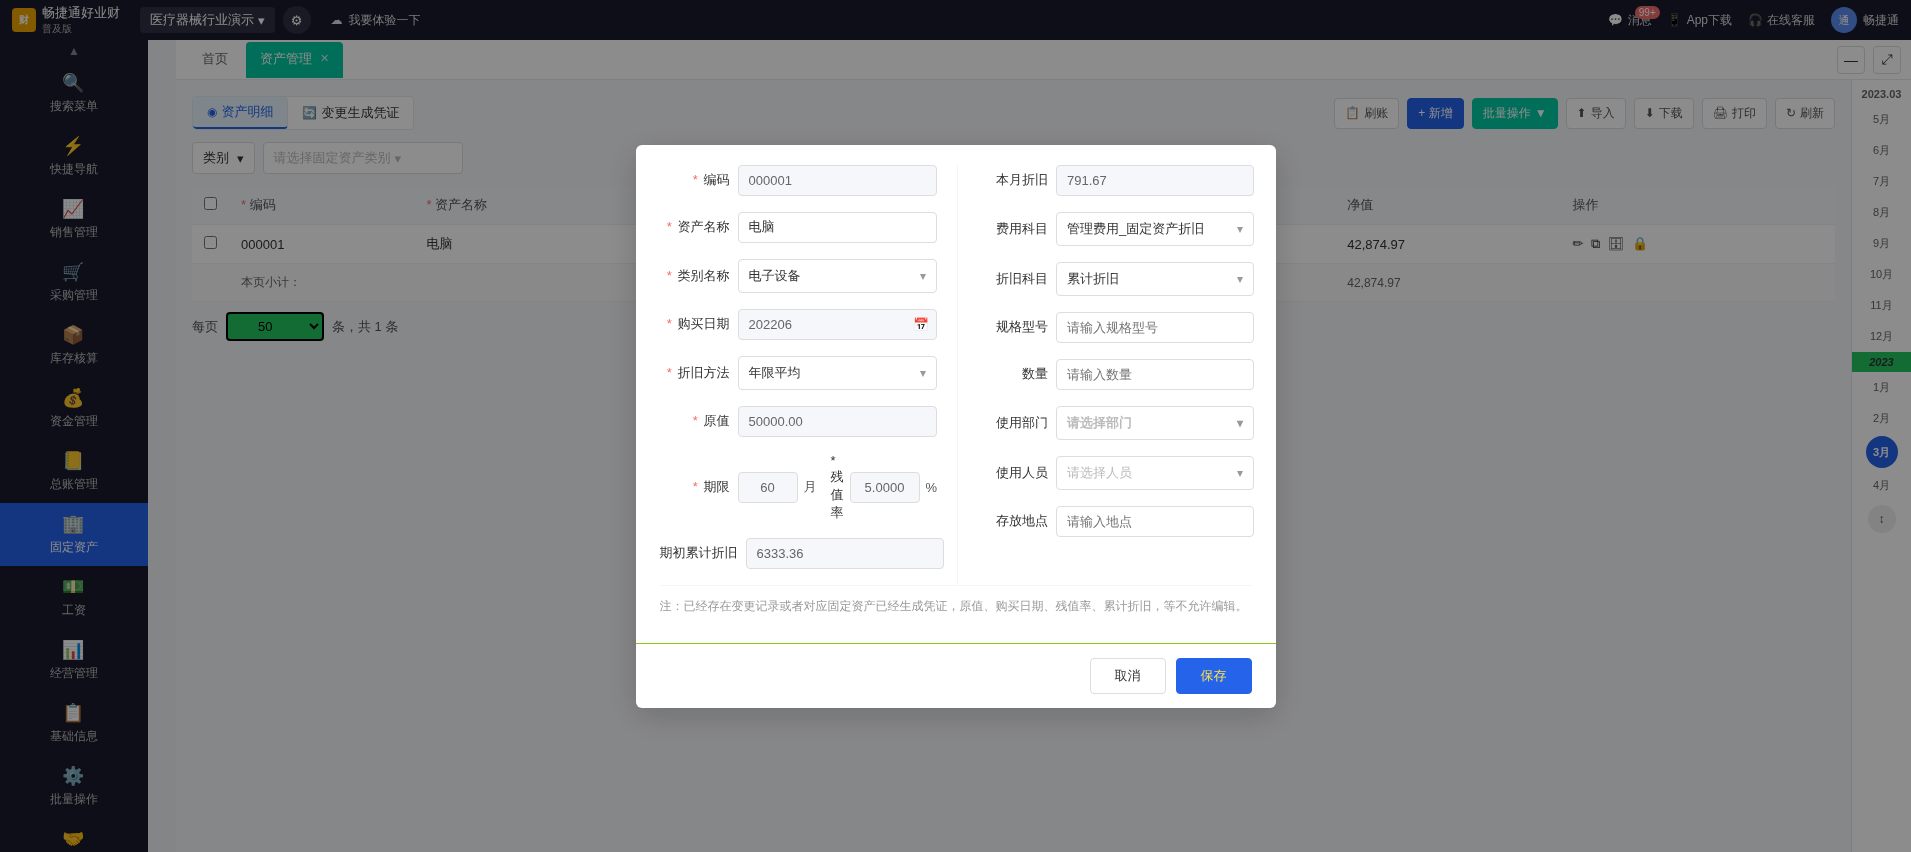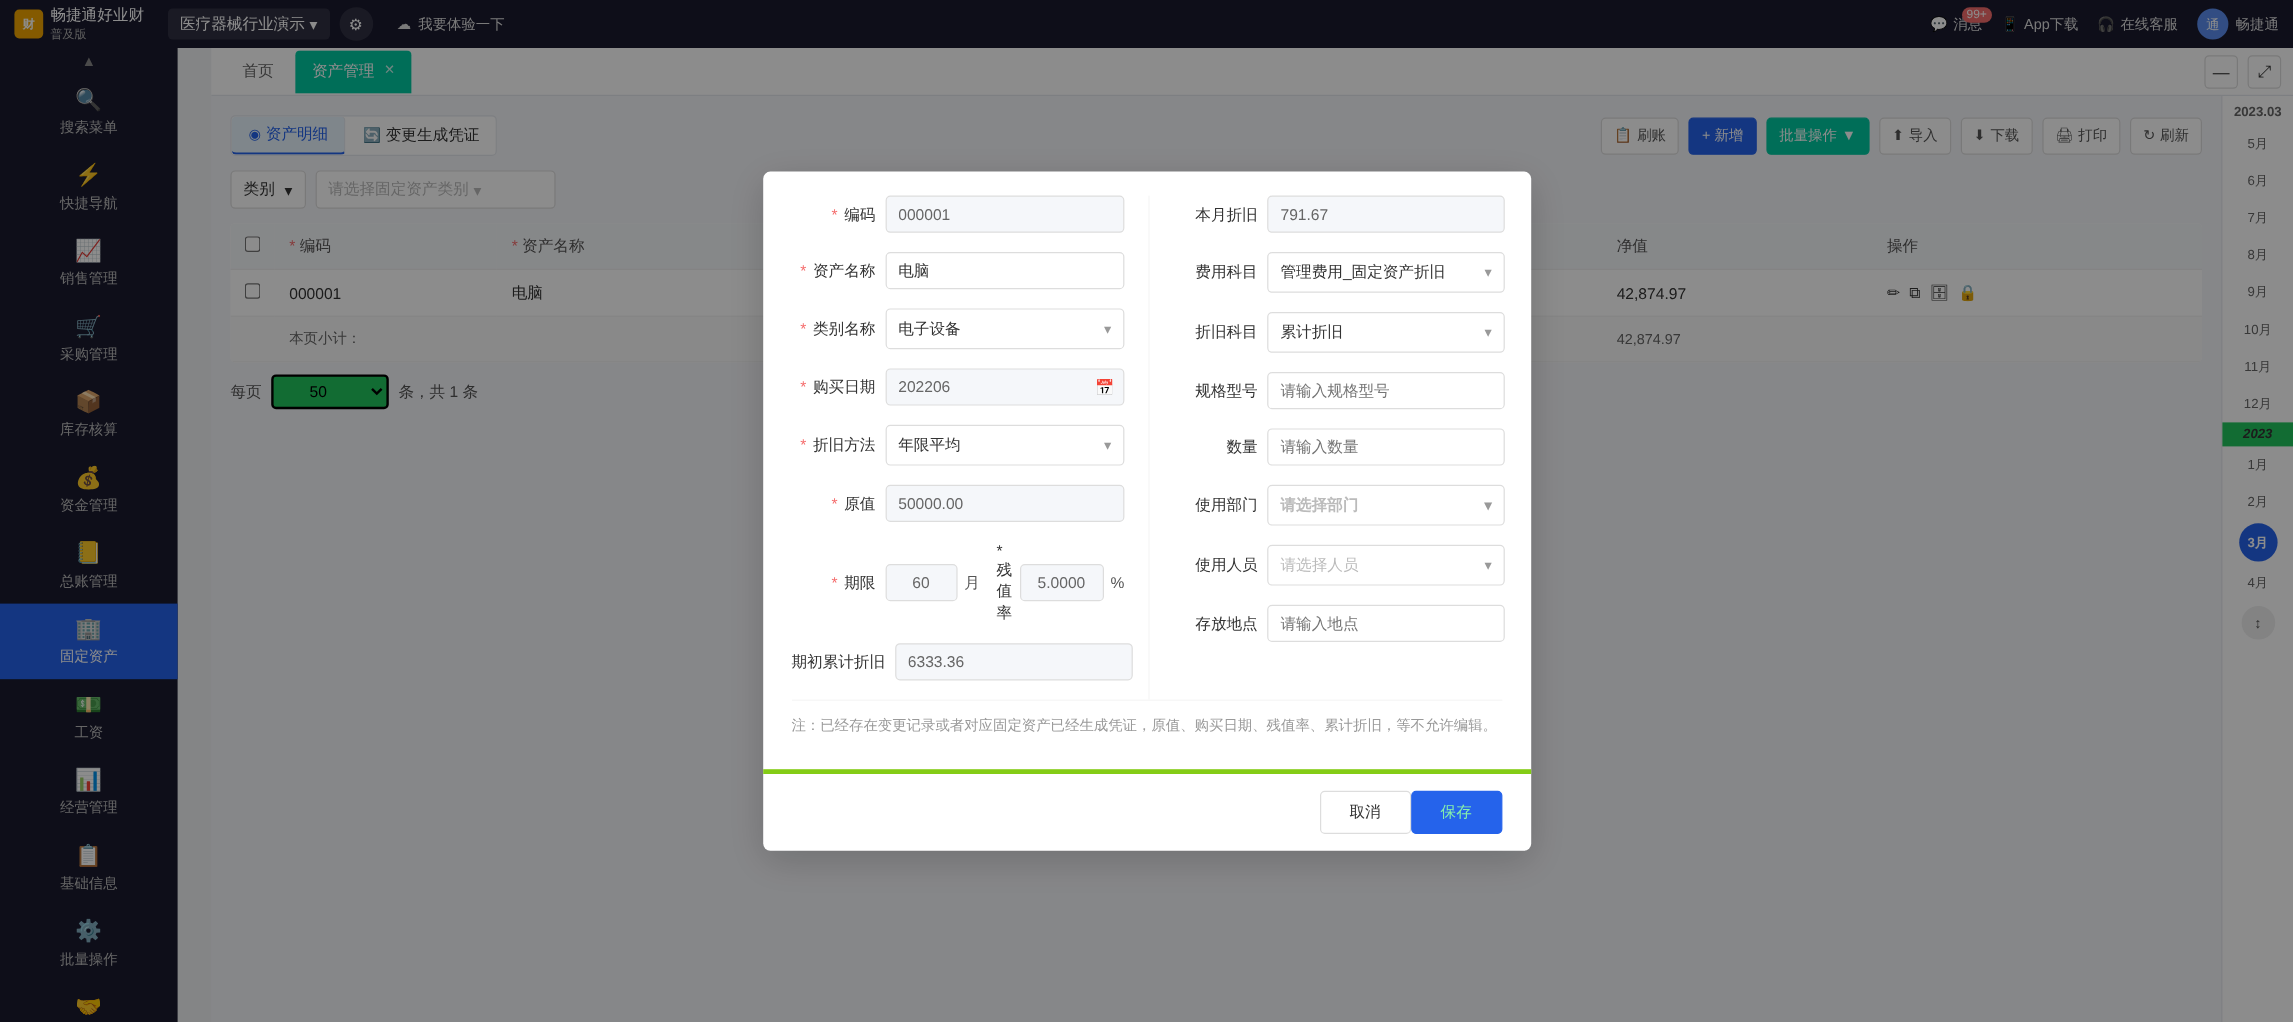--- a/index.html
+++ b/index.html
@@ -65,21 +65,21 @@
     .month-item.current { background: #2563eb; color: #fff; border-radius: 50%; width: 32px; height: 32px; display: flex; align-items: center; justify-content: center; margin: 2px auto; font-weight: bold; text-align: center; }
     .year-label { font-size: 12px; color: #333; padding: 6px 4px; font-weight: bold; }
 
     
     .modal-overlay { position: fixed; top: 0; left: 0; width: 100%; height: 100%; background: rgba(0,0,0,0.45); z-index: 1000; display: flex; align-items: center; justify-content: center; }
     .modal { background: #fff; border-radius: 6px; width: 640px; max-height: 700px; box-shadow: 0 8px 32px rgba(0,0,0,0.18); display: flex; flex-direction: column; }
     .modal-header { display: flex; align-items: center; justify-content: space-between; padding: 16px 20px 12px; border-bottom: 1px solid #f0f0f0; }
     .modal-title { font-size: 15px; font-weight: 600; color: #222; }
     .modal-close { font-size: 18px; cursor: pointer; color: #999; line-height: 1; }
     .modal-body { flex: 1; overflow-y: auto; padding: 20px 24px; }
-    .modal-footer { display: flex; align-items: flex-end; justify-content: flex-end; padding: 14px 24px; border-top: 4px solid #84cc16; }
+    .modal-footer { display: flex; align-items: flex-end; justify-content: flex-end; gap: 10px; padding: 14px 24px; border-top: 1px solid #84cc16; }
 
     
     .form-grid { display: grid; grid-template-columns: 1fr 1fr; gap: 0; }
     .form-col { padding-right: 20px; }
     .form-col:last-child { padding-right: 0; padding-left: 20px; border-left: 1px solid #f5f5f5; }
     .form-group { display: flex; align-items: center; margin-bottom: 16px; gap: 8px; }
     .form-label { font-size: 13px; color: #333; min-width: 70px; text-align: right; flex-shrink: 0; }
     .form-label .req { color: #f56c6c; margin-right: 2px; }
     .form-input { flex: 1; padding: 7px 10px; border: 1px solid #ddd; border-radius: 4px; font-size: 13px; color: #333; outline: none; background: #fff; }
     .form-input.readonly { background: #f5f7fa; color: #666; }
@@ -87,21 +87,21 @@
     .form-select { flex: 1; padding: 7px 10px; border: 1px solid #ddd; border-radius: 4px; font-size: 13px; color: #333; background: #fff; display: flex; align-items: center; justify-content: space-between; cursor: pointer; }
     .form-select-arrow { color: #999; font-size: 12px; }
     .form-inline { display: flex; align-items: center; gap: 6px; flex: 1; }
     .form-inline input { width: 60px; padding: 7px 8px; border: 1px solid #ddd; border-radius: 4px; font-size: 13px; text-align: center; }
     .form-inline .unit { font-size: 13px; color: #555; }
     .modal-note { font-size: 12px; color: #999; padding: 0 0 8px 0; border-top: 1px solid #f5f5f5; padding-top: 12px; }
 
     
     .btn { padding: 8px 24px; border-radius: 4px; font-size: 13px; cursor: pointer; border: 1px solid #ddd; }
     .btn-default { background: #fff; color: #333; }
-    .btn-primary { background: #2563eb; color: #86efac; border-color: #2563eb; }
+    .btn-primary { background: #2563eb; color: #fde047; border-color: #2563eb; }
 
     
     .pagination-bar { display: flex; align-items: center; gap: 8px; padding: 10px 0 0; font-size: 13px; color: #555; }
     .page-size-select { border: 2px solid #000000; border-radius: 4px; padding: 4px 26px; font-size: 13px; background: #22c55e; }
 
     
     .scroll-arrow { display: flex; align-items: center; justify-content: center; width: 100%; padding: 4px; cursor: pointer; color: #888; font-size: 12px; }
 
     
     .subtotal-row td { background: #fafafa; color: #666; font-size: 12px; }

